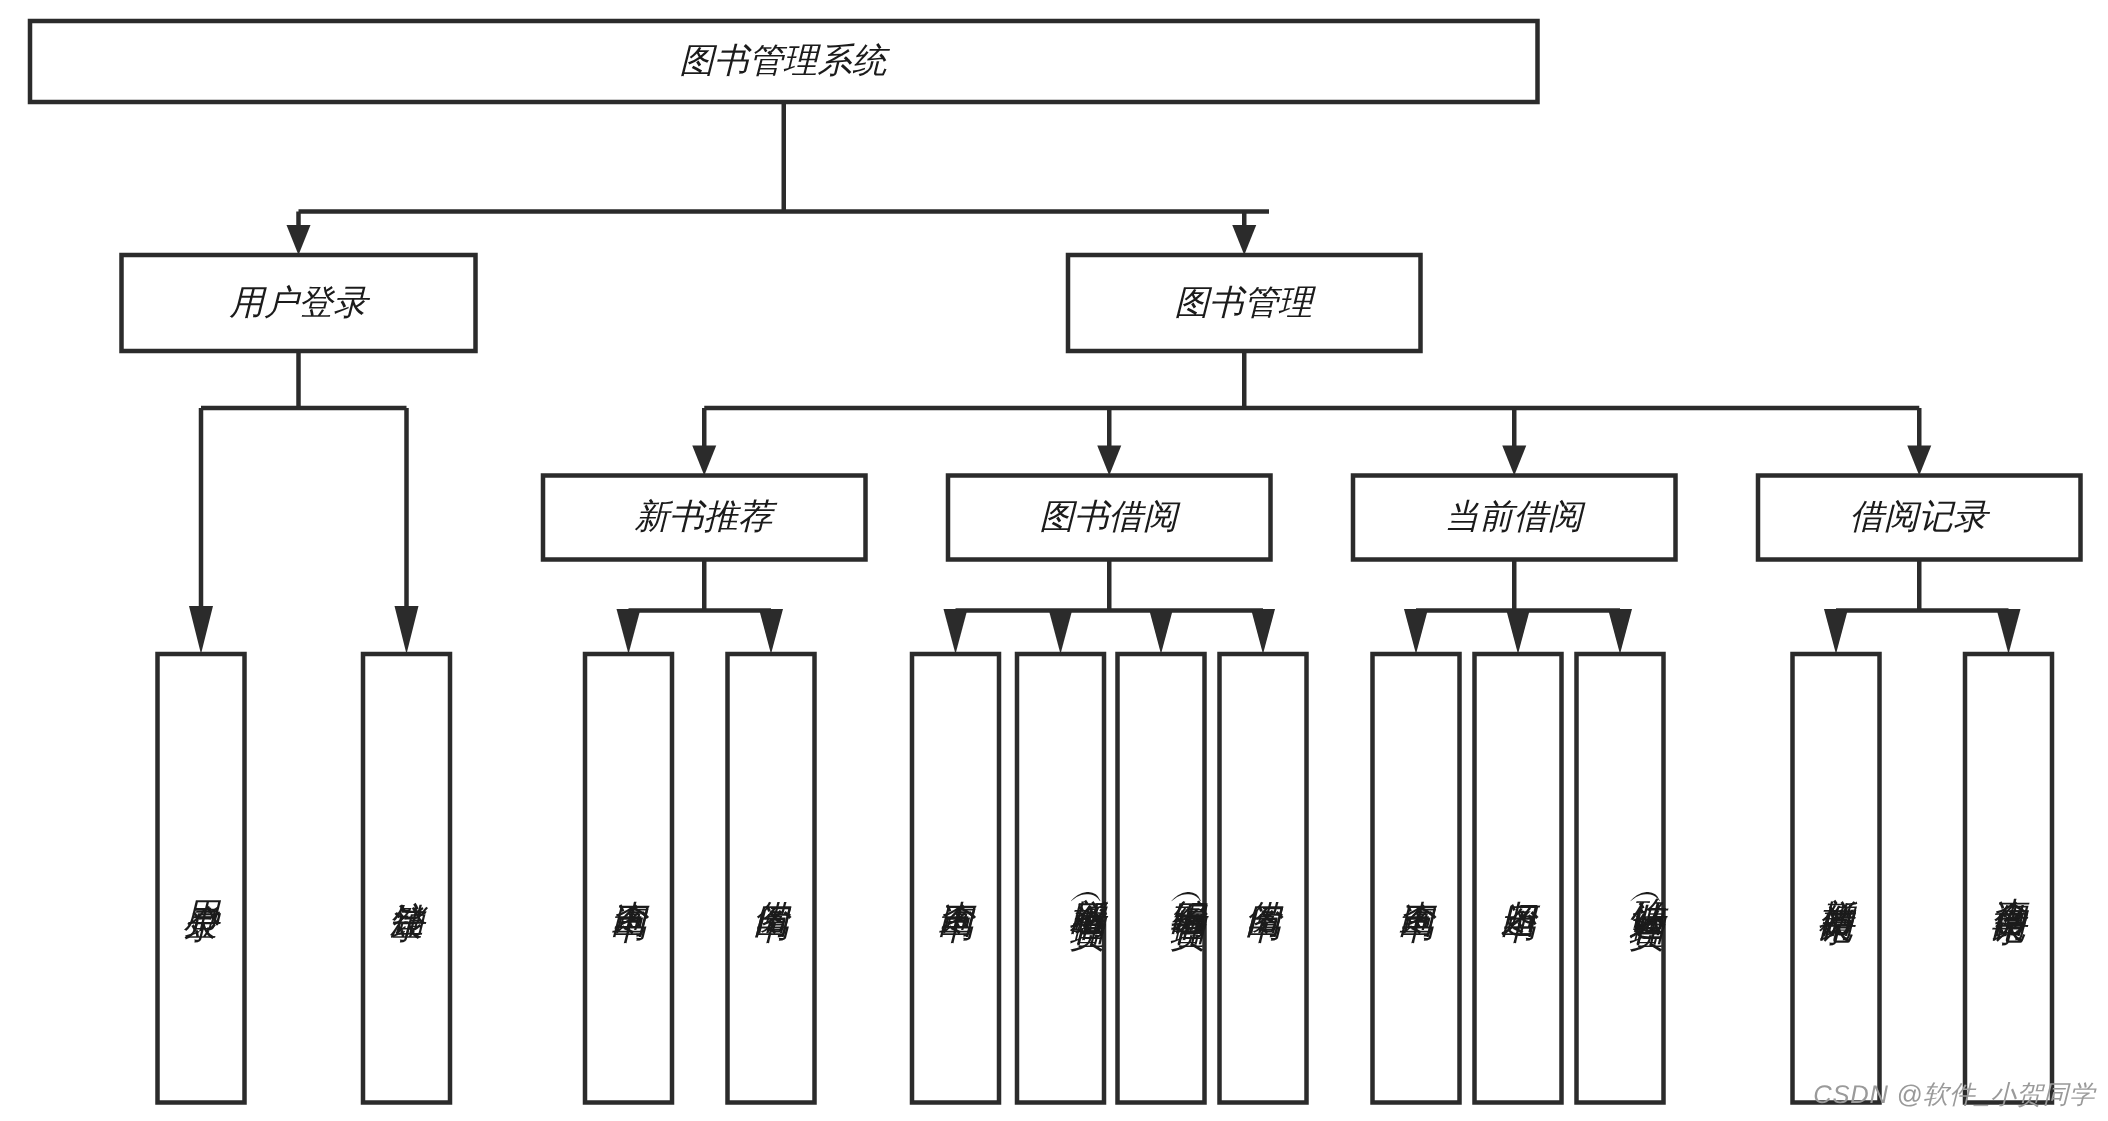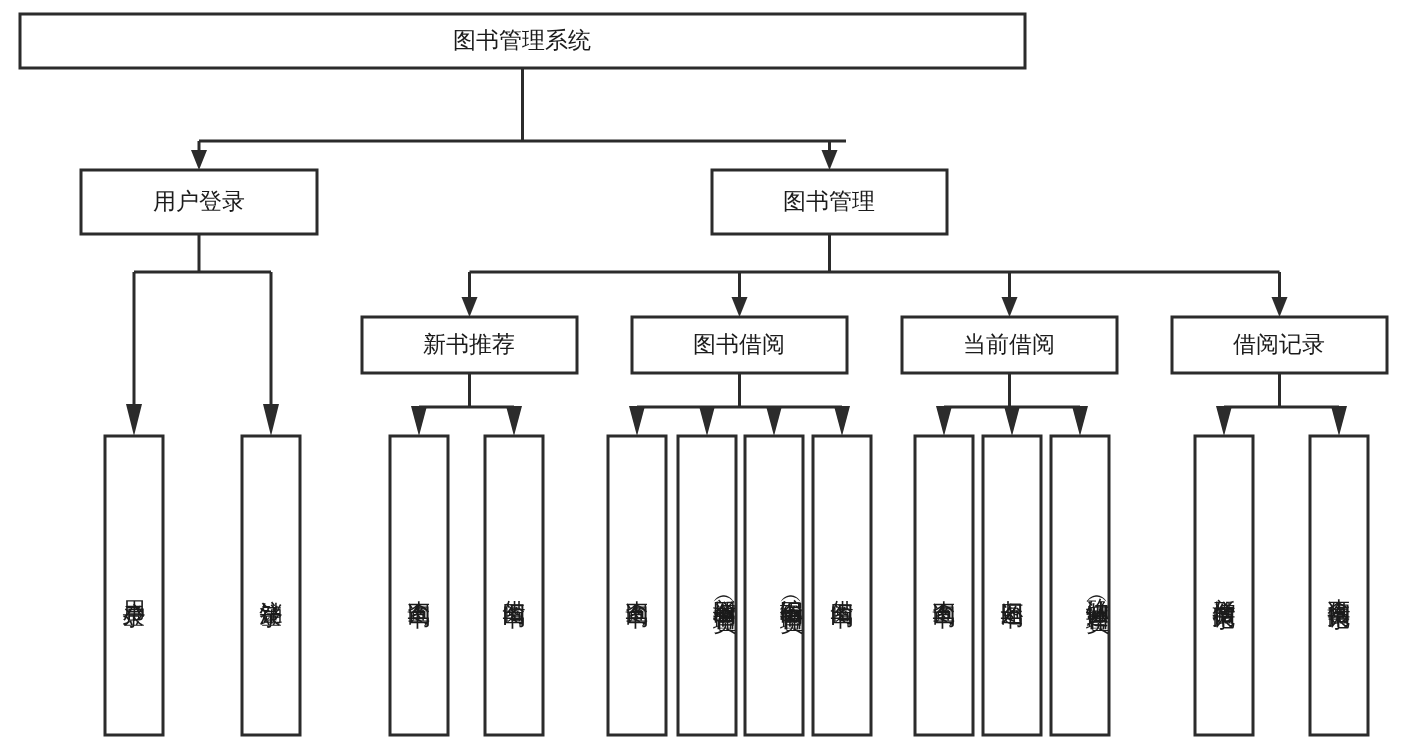--- a/index.html
+++ b/index.html
@@ -11,20 +11,21 @@
     width: 1405px;
     height: 747px;
     font-family: "Liberation Sans", "DejaVu Sans", sans-serif;
     overflow: hidden;
   }
   #diagram-root {
     position: relative;
     width: 1405px;
     height: 747px;
     background: #ffffff;
+    font-style: italic;
   }
   svg.diagram-canvas {
     position: absolute;
     top: 0;
     left: 0;
     width: 1405px;
     height: 747px;
   }
   .node-box {
     fill: #ffffff;
@@ -176,13 +177,14 @@
   <div class="leaf-label" style="left:608px; top:436px; width:58px; height:299px; display:flex; align-items:center; justify-content:center;">查询图书</div>
   <div class="leaf-label" style="left:678px; top:442px; width:58px; height:293px; display:flex; align-items:flex-start; justify-content:center;">新增图书（管理员）</div>
   <div class="leaf-label" style="left:745px; top:442px; width:58px; height:293px; display:flex; align-items:flex-start; justify-content:center;">编辑图书（管理员）</div>
   <div class="leaf-label" style="left:813px; top:436px; width:58px; height:299px; display:flex; align-items:center; justify-content:center;">借阅图书</div>
   <div class="leaf-label" style="left:915px; top:436px; width:58px; height:299px; display:flex; align-items:center; justify-content:center;">查询图书</div>
   <div class="leaf-label" style="left:983px; top:436px; width:58px; height:299px; display:flex; align-items:center; justify-content:center;">归还图书</div>
   <div class="leaf-label" style="left:1051px; top:442px; width:58px; height:293px; display:flex; align-items:flex-start; justify-content:center;">确认归还（管理员）</div>
   <div class="leaf-label" style="left:1195px; top:436px; width:58px; height:299px; display:flex; align-items:center; justify-content:center;">新增借阅记录</div>
   <div class="leaf-label" style="left:1310px; top:436px; width:58px; height:299px; display:flex; align-items:center; justify-content:center;">查询借阅记录</div>
 
+  <div class="watermark">CSDN @软件_小贺同学</div>
 </div>
 
 </body></html>

